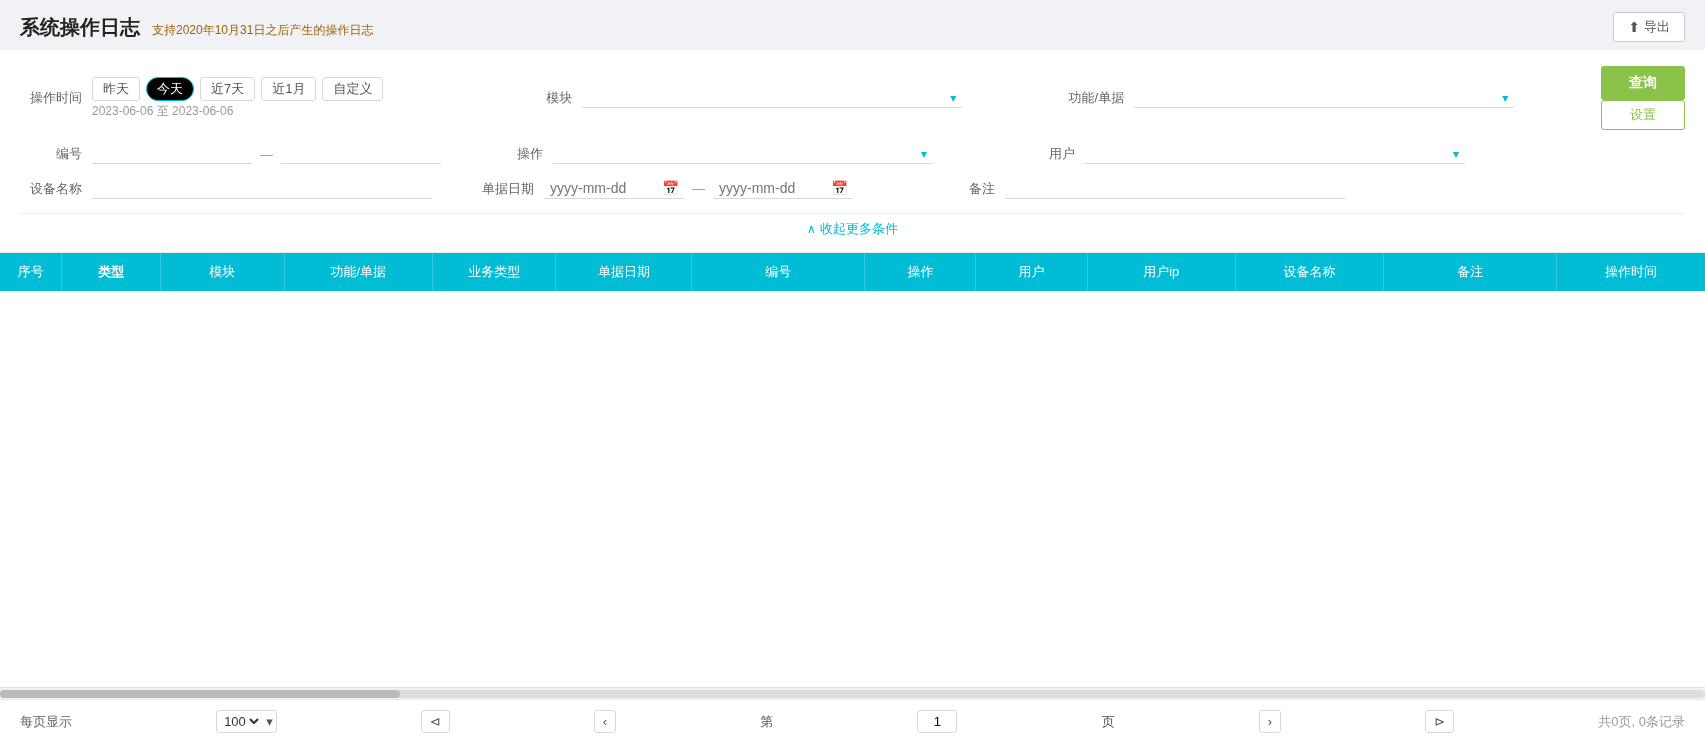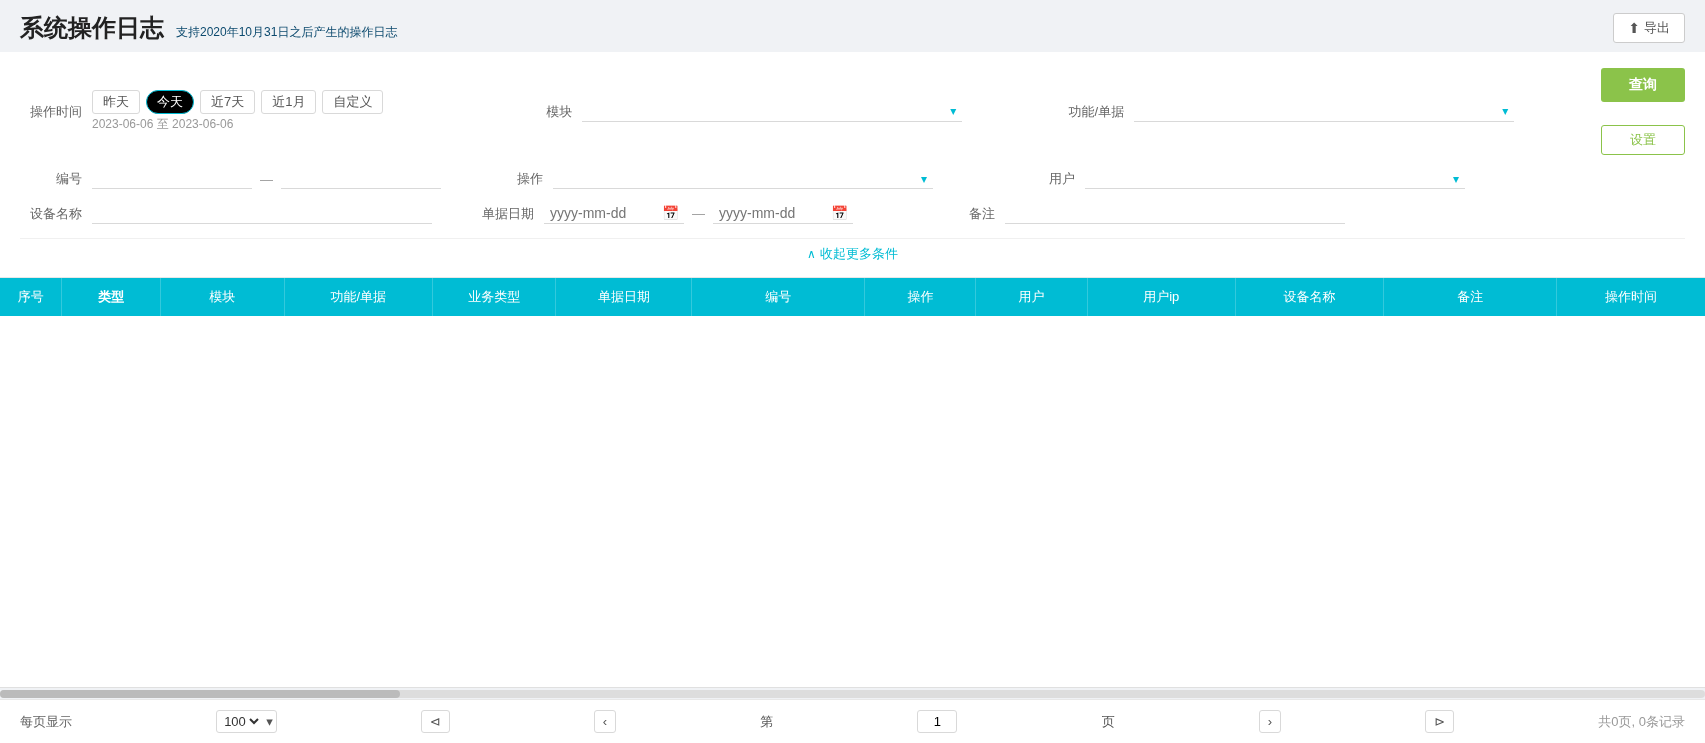--- a/index.html
+++ b/index.html
@@ -3,22 +3,22 @@
   <meta charset="utf-8">
   <style>
     * { box-sizing: border-box; margin: 0; padding: 0; }
     body { font-family: "Microsoft YaHei", "PingFang SC", Arial, sans-serif; font-size: 13px; background: #f0f2f5; color: #333; }
 
     .page-wrapper { width: 1705px; min-height: 743px; background: #f0f2f5; display: flex; flex-direction: column; }
 
     
     .page-header { display: flex; align-items: center; justify-content: space-between; padding: 12px 20px 8px 20px; background: #f0f2f5; }
     .page-header-left { display: flex; align-items: baseline; gap: 12px; }
-    .page-title { font-size: 24px; font-weight: bold; color: #222; }
-    .page-subtitle { font-size: 12px; color: #0c4a6e; }
+    .page-title { font-size: 20px; font-weight: bold; color: #222; }
+    .page-subtitle { font-size: 12px; color: #a16207; }
     .export-btn { display: flex; align-items: center; gap: 4px; border: 1px solid #ccc; background: #fff; padding: 5px 14px; border-radius: 3px; cursor: pointer; font-size: 13px; color: #555; }
     .export-icon { font-size: 14px; }
 
     
     .filter-area { background: #fff; margin: 0 0 0 0; padding: 16px 20px 10px 20px; border-bottom: 1px solid #e8e8e8; }
     .filter-row { display: flex; align-items: center; gap: 0; margin-bottom: 14px; }
     .filter-row:last-of-type { margin-bottom: 0; }
 
     .filter-label { color: #666; font-size: 13px; min-width: 72px; text-align: right; padding-right: 10px; white-space: nowrap; }
 
@@ -36,21 +36,21 @@
     .filter-select-wrapper { position: relative; display: inline-flex; align-items: center; border-bottom: 1px solid #d9d9d9; width: 300px; }
     .filter-select-wrapper.wide { width: 380px; }
     .filter-select { border: none; outline: none; background: transparent; width: 100%; padding: 2px 24px 2px 6px; font-size: 13px; color: #333; appearance: none; cursor: pointer; }
     .select-arrow { position: absolute; right: 6px; color: #00bcd4; font-size: 12px; pointer-events: none; }
 
     .filter-date-wrapper { display: inline-flex; align-items: center; border-bottom: 1px solid #d9d9d9; position: relative; }
     .filter-date-input { border: none; outline: none; background: transparent; padding: 2px 28px 2px 6px; font-size: 14px; color: #0369a1; width: 140px; }
     .calendar-icon { position: absolute; right: 4px; color: #00bcd4; font-size: 14px; cursor: pointer; }
     .filter-item { display: flex; align-items: center; }
 
-    .action-btns { display: flex; flex-direction: column; gap: 23px; margin-left: auto; }
+    .action-btns { display: flex; flex-direction: column; gap: 0; margin-left: auto; }
     .query-btn { background: #8bc34a; color: #fff; border: none; padding: 8px 28px; border-radius: 3px; font-size: 14px; cursor: pointer; font-weight: bold; }
     .settings-btn { background: #fff; color: #8bc34a; border: 1px solid #8bc34a; padding: 5px 22px; border-radius: 3px; font-size: 13px; cursor: pointer; }
 
     .collapse-bar { display: flex; align-items: center; justify-content: center; padding: 6px 0 4px 0; background: #fff; cursor: pointer; gap: 4px; color: #00bcd4; font-size: 13px; border-top: 1px solid #f0f0f0; }
     .collapse-icon { font-size: 12px; }
 
     
     .table-wrapper { flex: 1; background: #fff; margin-top: 0; overflow-x: auto; }
     table { width: 100%; border-collapse: collapse; table-layout: fixed; }
     thead tr { background: #00bcd4; }

